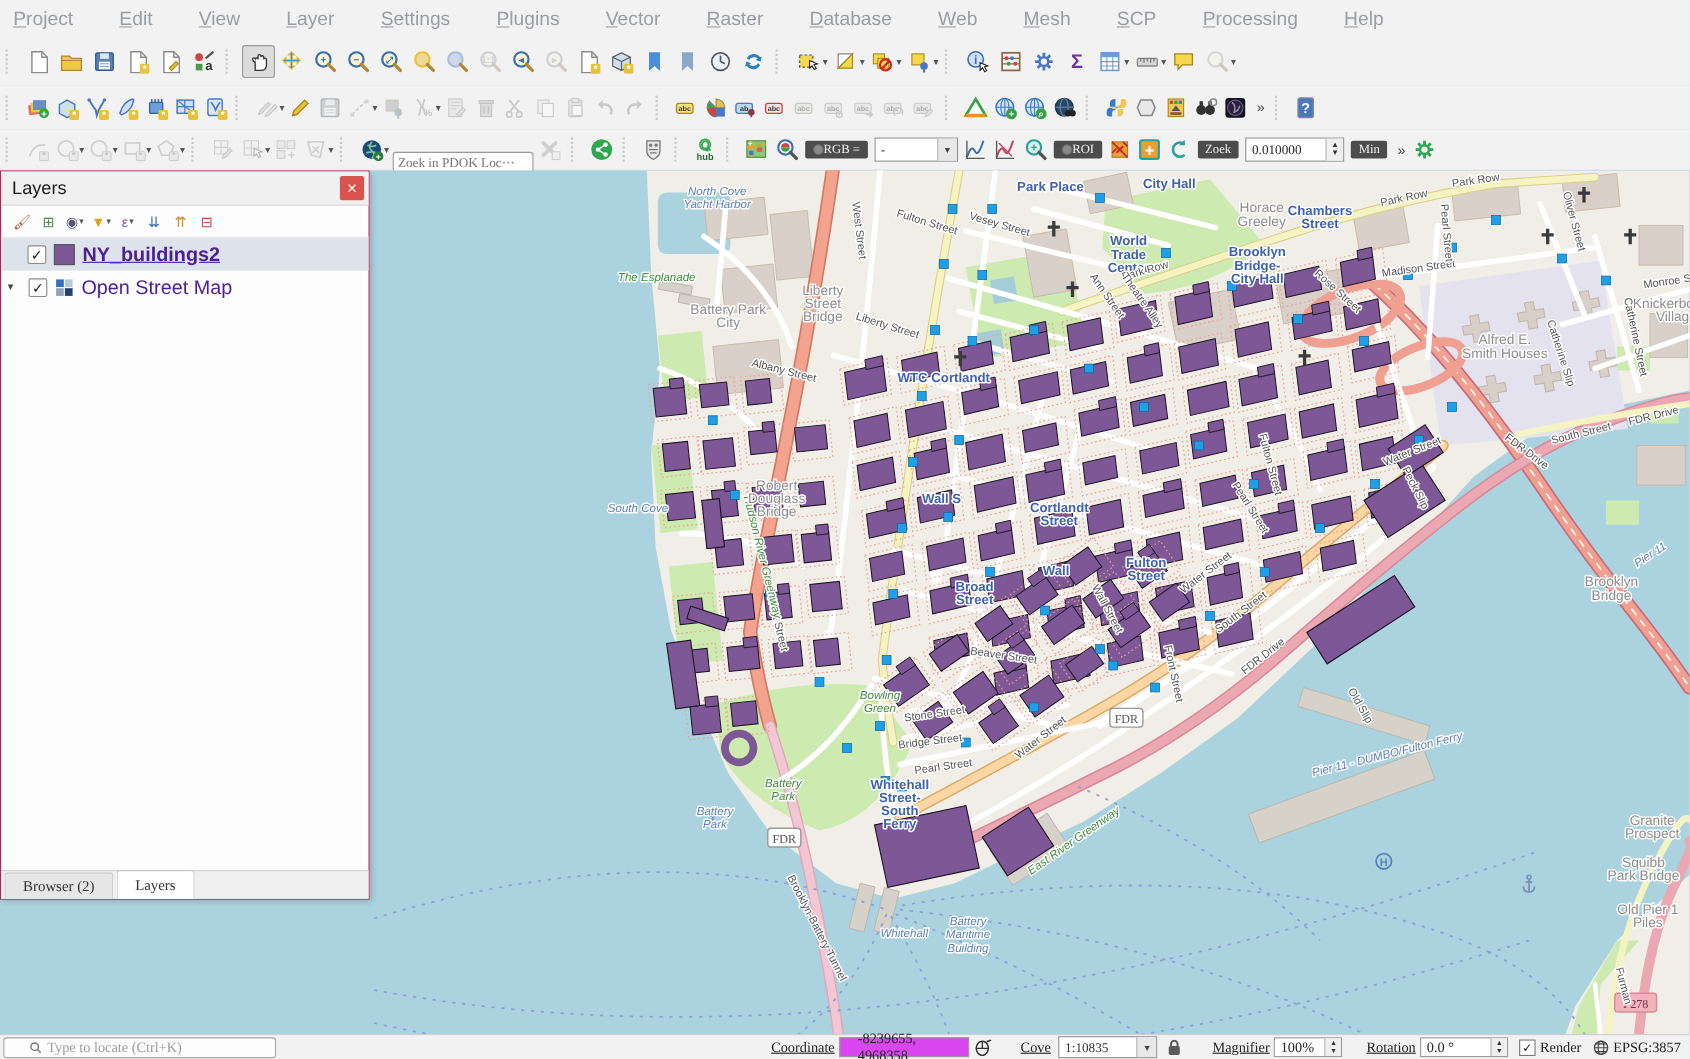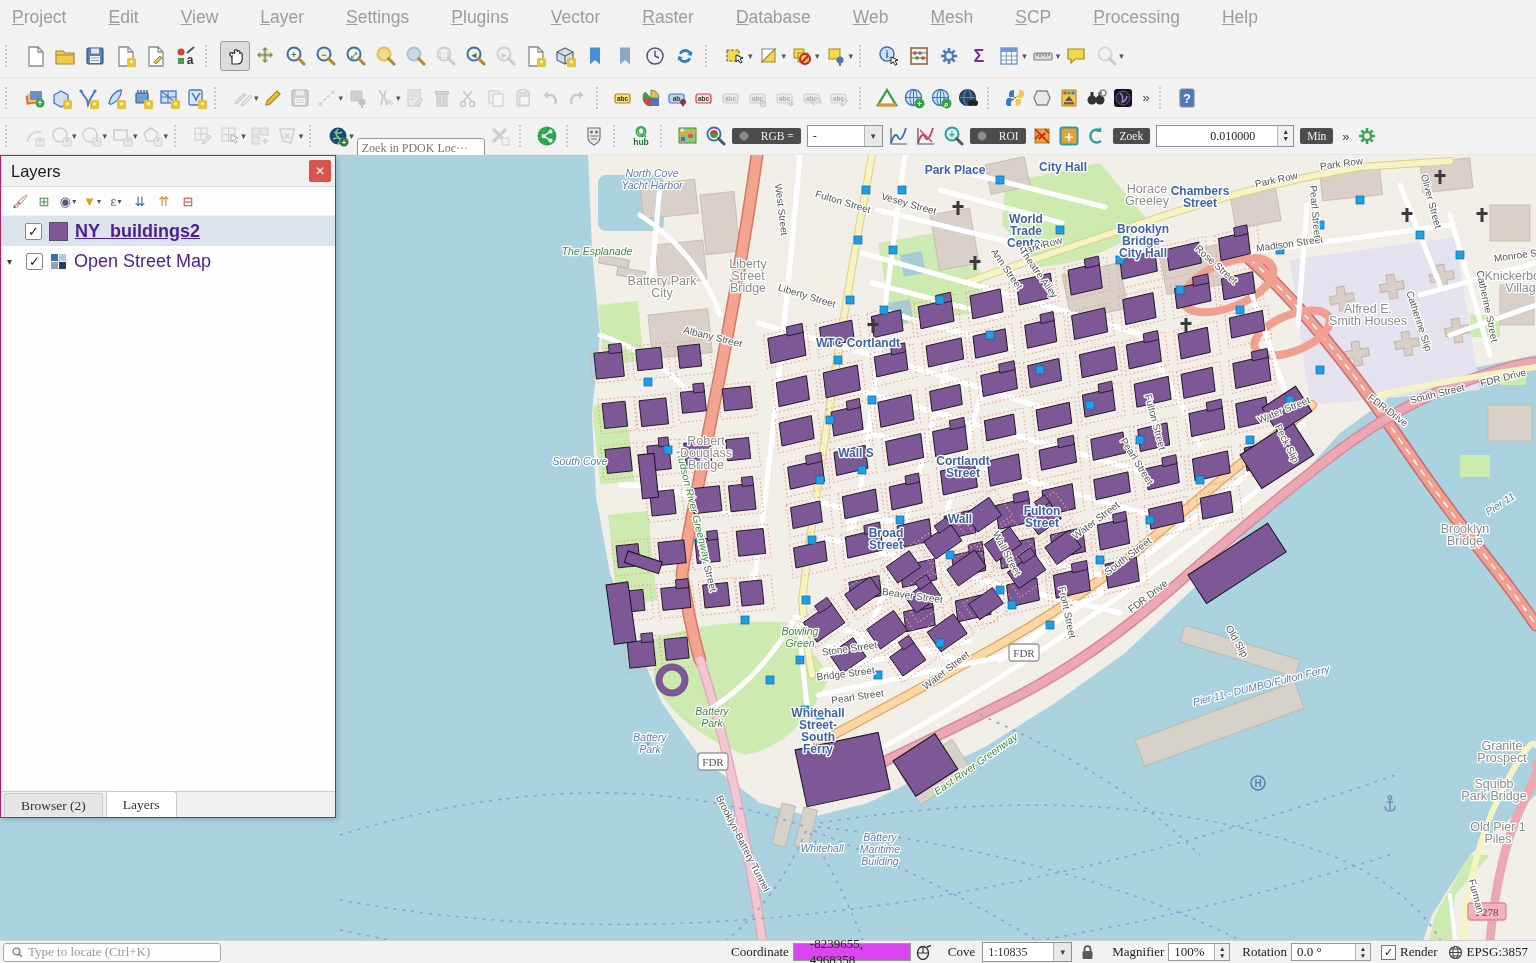--- a/index.html
+++ b/index.html
@@ -17,21 +17,21 @@
   #tb3{top:118px;height:37px;}
   .tbtn{width:30px;height:30px;display:flex;align-items:center;justify-content:center;border-radius:3px;
     flex:0 0 auto;position:relative;}
   #tb2 .tbtn,#tb3 .tbtn{width:27px;height:27px;}
   .tbtn.active{background:#dcdcdc;border:1px solid #9a9a9a;box-sizing:border-box;}
   .tbtn.dis{opacity:.38;filter:grayscale(.7);}
   .dd{font-size:9px;color:#555;margin:0 1px 0 -2px;flex:0 0 auto;}
   .tsep{width:9px;height:22px;border-left:2px dotted #c9c9c9;margin:0 4px 0 5px;flex:0 0 auto;}
   .chev{font-size:13px;color:#444;margin:0 6px;flex:0 0 auto;letter-spacing:-2px;}
   .dlab{background:#4c4c4c;color:#f0f0f0;font-size:11.5px;padding:2px 7px;border-radius:2px;
-    margin:0 3px;display:flex;align-items:center;gap:12px;flex:0 0 auto;font-family:"Liberation Serif",serif;}
+    margin:0 3px;display:flex;align-items:center;gap:0;flex:0 0 auto;font-family:"Liberation Serif",serif;}
   .dlab .cdot{width:8px;height:8px;border-radius:50%;background:#8a8a8a;border:1px solid #666;display:inline-block;}
   .tinput{height:18px;border:1px solid #999;border-radius:3px;background:#fff;font-family:"Liberation Serif",serif;
     font-size:12px;padding:0 4px;color:#333;margin:0 2px;flex:0 0 auto;}
   .combo{height:20px;background:#fff;border:1px solid #919191;display:flex;align-items:center;
     font-size:12px;color:#333;margin:0 3px;flex:0 0 auto;font-family:"Liberation Serif",serif;}
   .combo .cval{flex:1;padding:0 5px;}
   .combo .carr{width:17px;height:100%;background:#e8e8e8;border-left:1px solid #b5b5b5;display:flex;
     align-items:center;justify-content:center;font-size:8px;color:#444;}
   .spin{height:20px;background:#fff;border:1px solid #919191;display:flex;align-items:center;
     font-size:12px;color:#222;margin:0 3px;flex:0 0 auto;font-family:"Liberation Serif",serif;}
@@ -70,22 +70,22 @@
     font-family:"Liberation Serif",serif;}
   .ptab{height:23px;padding:0 16px;display:flex;align-items:center;font-size:13.5px;color:#333;
     border:1px solid #c9c9c9;border-bottom:none;background:#e6e6e6;margin-left:3px;
     border-radius:3px 3px 0 0;}
   .ptab.on{background:#fff;height:25px;}
   
   #status{position:absolute;left:0;top:940px;width:1536px;height:23px;background:#f2f2f2;
     border-top:1px solid #cfcfcf;display:flex;align-items:center;box-sizing:border-box;
     font-family:"Liberation Serif",serif;font-size:13px;color:#222;}
   #locator{width:200px;height:17px;border:1px solid #a8a8a8;border-radius:3px;background:#fdfdfd;
-    margin-left:3px;display:flex;align-items:center;padding:0 8px;gap:5px;color:#9a9a9a;}
-  .slab{margin:0 4px 0 12px;white-space:nowrap;}
+    margin-left:3px;display:flex;align-items:center;padding:0 23px;gap:5px;color:#9a9a9a;}
+  .slab{margin:0 4px 0 22px;white-space:nowrap;text-decoration:underline;}
   .sbox{height:18px;background:#d946ef;border:1px solid #999;display:flex;align-items:center;
     padding:0 16px;box-sizing:border-box;}
   .sspin{height:18px;background:#fff;border:1px solid #999;display:flex;align-items:stretch;box-sizing:border-box;justify-content:flex-end;}
   .sspin .v{padding:0 5px;display:flex;align-items:center;}
   .sspin .a{width:14px;border-left:1px solid #b5b5b5;background:#f0f0f0;display:flex;flex-direction:column;
     align-items:center;justify-content:center;font-size:6.5px;color:#333;line-height:1.1;}
   .schk{width:13px;height:13px;border:1px solid #777;background:#fff;display:flex;align-items:center;
     justify-content:center;font-size:11px;color:#111;margin:0 4px 0 10px;}
 </style>
 </head>
@@ -823,21 +823,21 @@
     </div>
     <div class="tbtn">
       <svg width="22" height="22" viewBox="0 0 22 22">
         <path d="M16 16 a6.5 6.5 0 1 1 0 -10" fill="none" stroke="#2aa0a0" stroke-width="2.4"></path>
         <path d="M16 2 v5 h-5 z" fill="#2aa0a0"></path>
       </svg>
     </div>
     <div class="dlab">
       <span>Zoek</span>
     </div>
-    <div class="spin" style="width: 88px; padding-left: 48px;">
+    <div class="spin" style="width: 88px;">
       <span class="sval">0.010000</span>
       <span class="sarr">▲<br>▼</span>
     </div>
     <div class="dlab">
       <span>Min</span>
     </div>
     <div class="chev">»</div>
     <div class="tbtn">
       <svg width="22" height="22" viewBox="0 0 22 22">
         <circle cx="11" cy="11" r="4" fill="none" stroke="#2fa84f" stroke-width="2.2"></circle>

